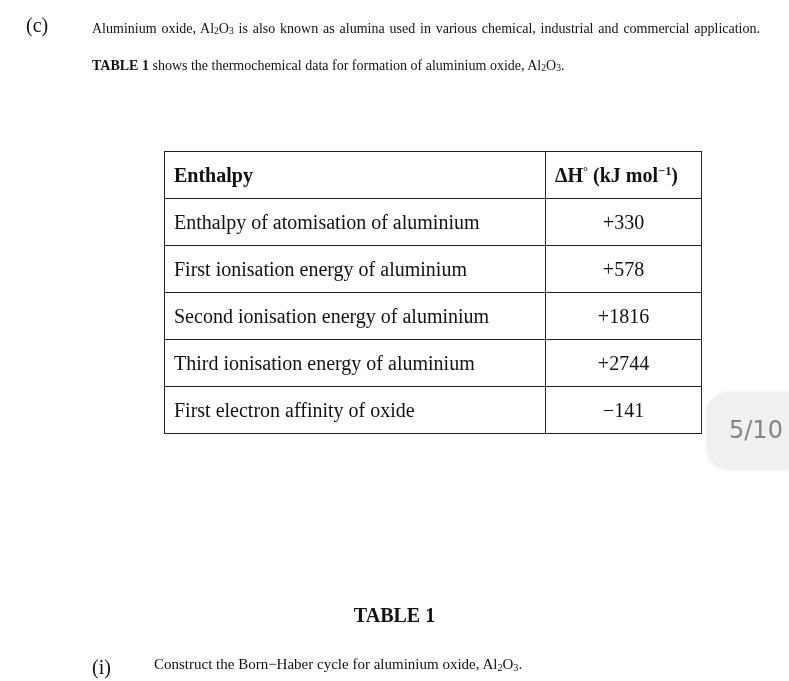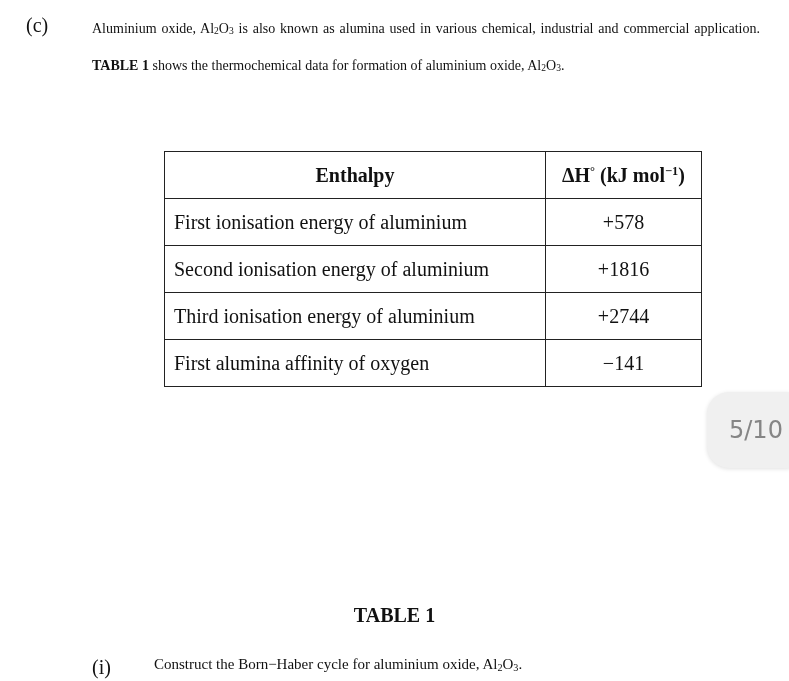--- a/index.html
+++ b/index.html
@@ -6,21 +6,21 @@
     body { width: 789px; height: 681px; position: relative; overflow: hidden;
            font-family: "Liberation Serif", "DejaVu Serif", serif; color: #111; }
     .label-c { position: absolute; left: 26px; top: 14px; font-size: 20px; }
     .para { position: absolute; left: 92px; top: 10px; width: 668px; font-size: 14px;
             line-height: 37px; text-align: justify; text-align-last: left; }
     .para b { font-weight: bold; }
     sub { font-size: 0.68em; vertical-align: -0.15em; line-height: 0; }
     table.data { position: absolute; left: 164px; top: 151px; width: 538px;
                  border-collapse: collapse; font-size: 20px; }
     table.data td, table.data th { border: 1.5px solid #222; height: 46px; padding: 0 9px; }
-    table.data th { font-weight: bold; text-align: center; height: 46px; }
+    table.data th { font-weight: bold; text-align: left; height: 46px; }
     th.col1 { width: 362px; }
     td.val { text-align: center; }
     sup { font-size: 0.62em; vertical-align: 0.55em; line-height: 0; }
     .caption { position: absolute; left: 0; width: 789px; top: 604px; text-align: center;
                font-weight: bold; font-size: 20px; }
     .q-label { position: absolute; left: 92px; top: 656px; font-size: 20px; }
     .q-text { position: absolute; left: 154px; top: 656px; font-size: 15px; }
     .page-badge { position: absolute; left: 707px; top: 392px; width: 100px; height: 76px;
                   background: #f0f0f0; border-radius: 22px;
                   box-shadow: 0 1px 4px rgba(0,0,0,0.12);
@@ -37,33 +37,37 @@
 
 <table class="data">
   <thead>
     <tr>
       <th class="col1">Enthalpy</th>
       <th><span>ΔH</span><sup>°</sup><span> (kJ mol</span><sup>−1</sup><span>)</span></th>
     </tr>
   </thead>
   <tbody>
     <tr>
+        <td>Enthalpy of atomisation of aluminium</td>
+        <td class="val">+330</td>
+      </tr>
+    <tr>
         <td>First ionisation energy of aluminium</td>
         <td class="val">+578</td>
       </tr>
     <tr>
         <td>Second ionisation energy of aluminium</td>
         <td class="val">+1816</td>
       </tr>
     <tr>
         <td>Third ionisation energy of aluminium</td>
         <td class="val">+2744</td>
       </tr>
     <tr>
-        <td>First alumina affinity of oxygen</td>
+        <td>First electron affinity of oxide</td>
         <td class="val">−141</td>
       </tr>
   </tbody>
 </table>
 
 <div class="caption">TABLE 1</div>
 
 <div class="q-label">(i)</div>
 <div class="q-text"><span>Construct the Born−Haber cycle for aluminium oxide, Al</span><sub>2</sub><span>O</span><sub>3</sub><span>.</span></div>
 

